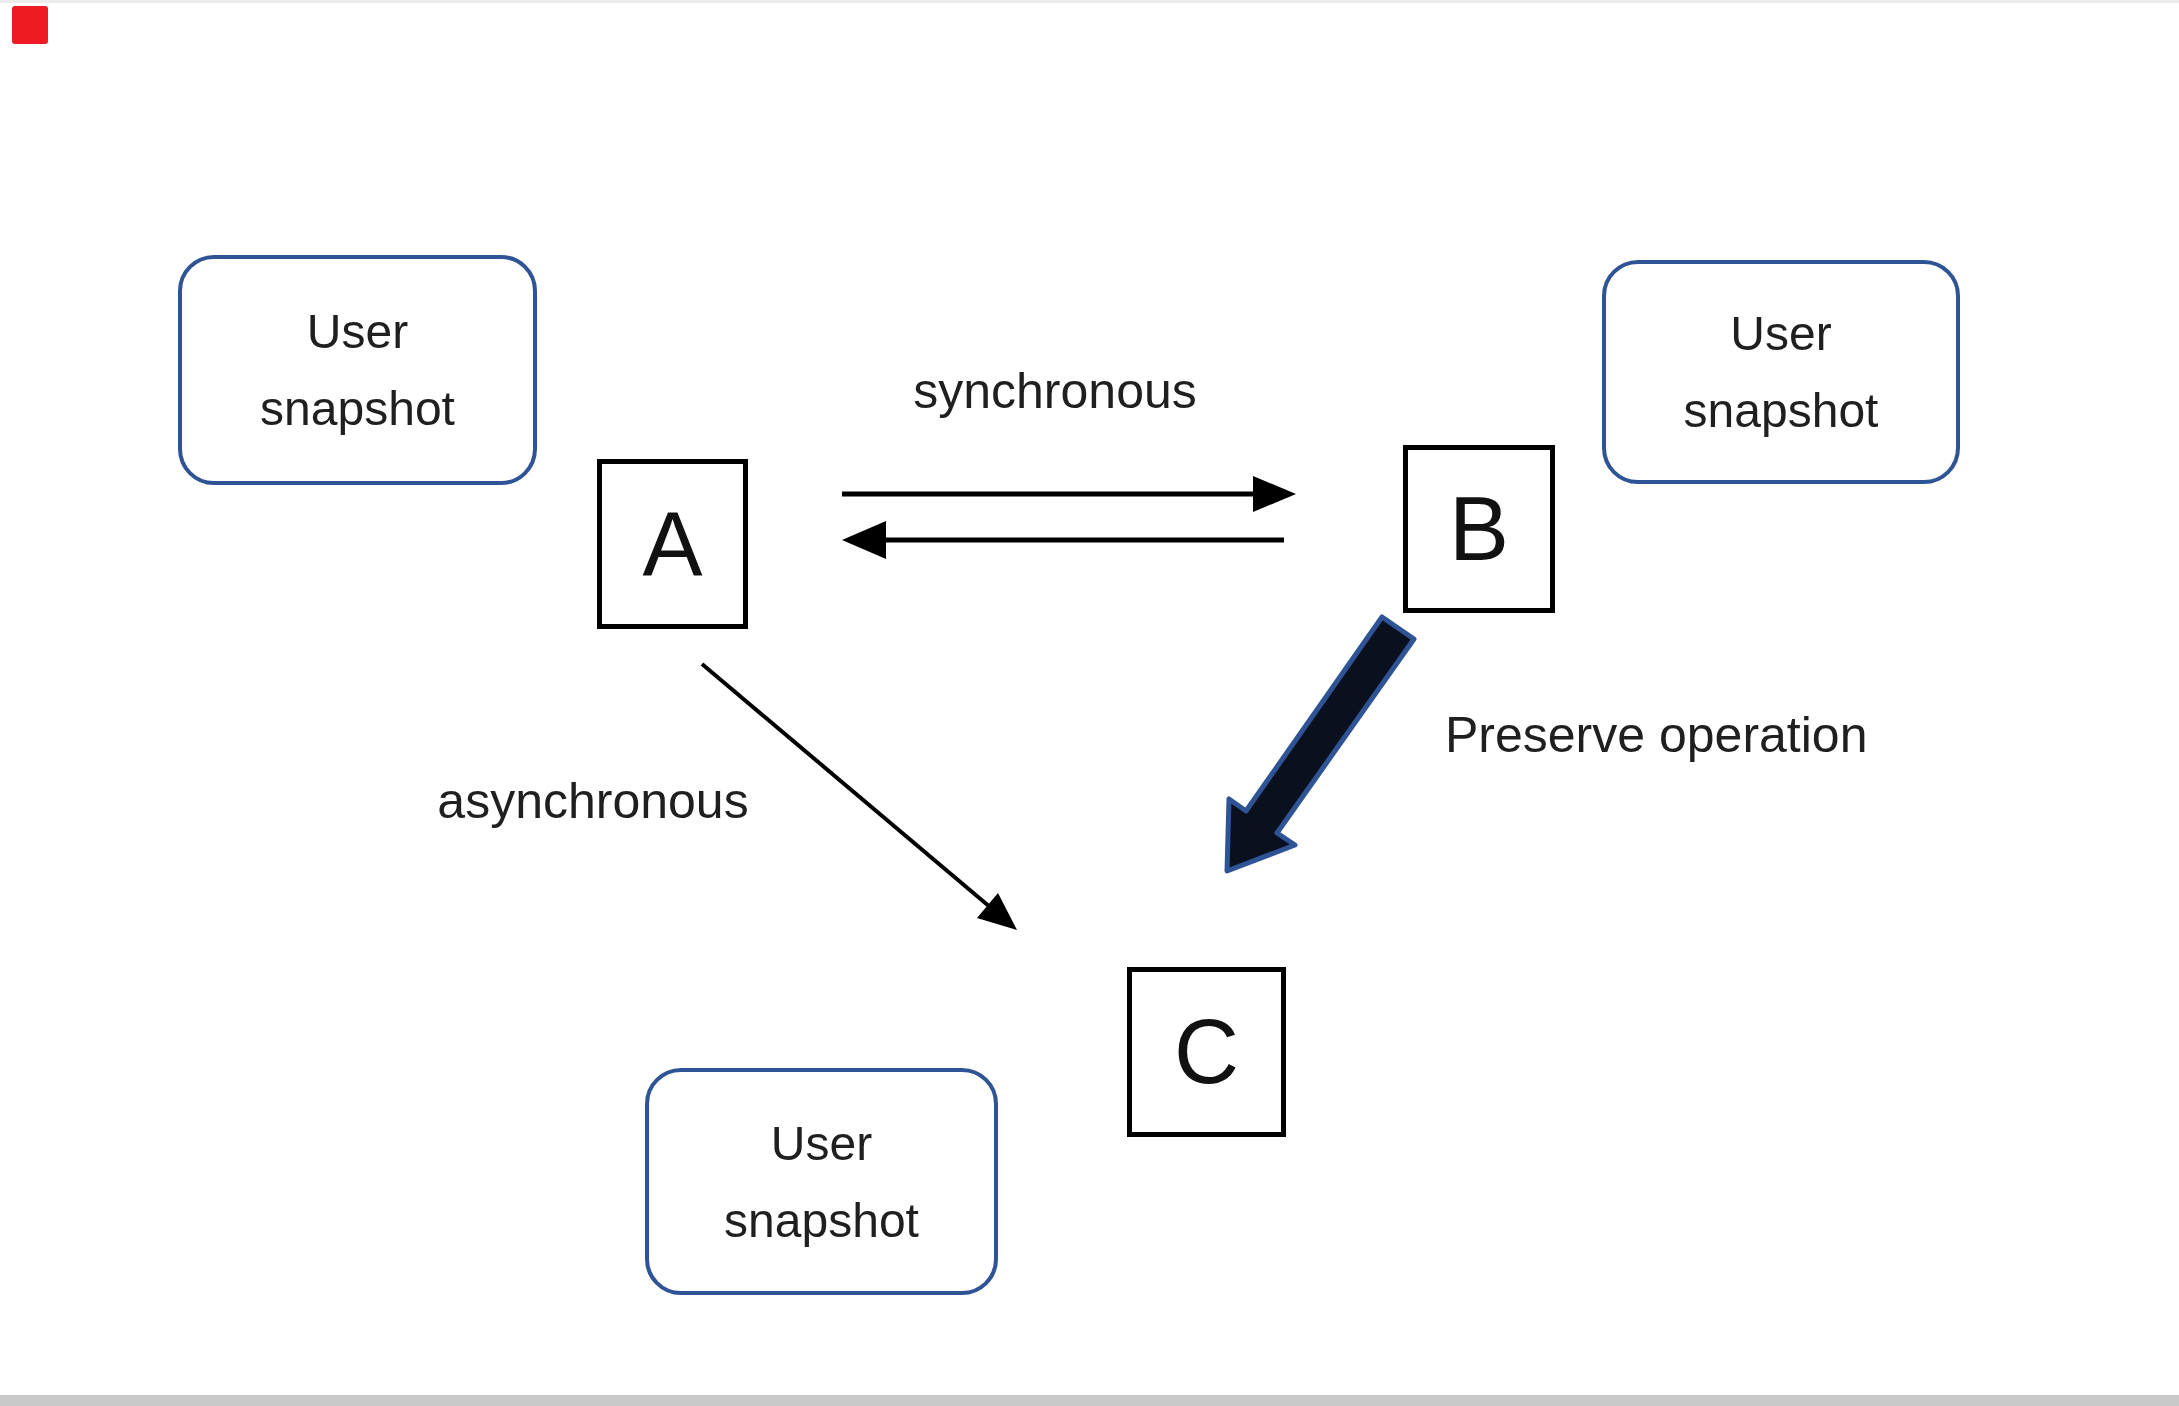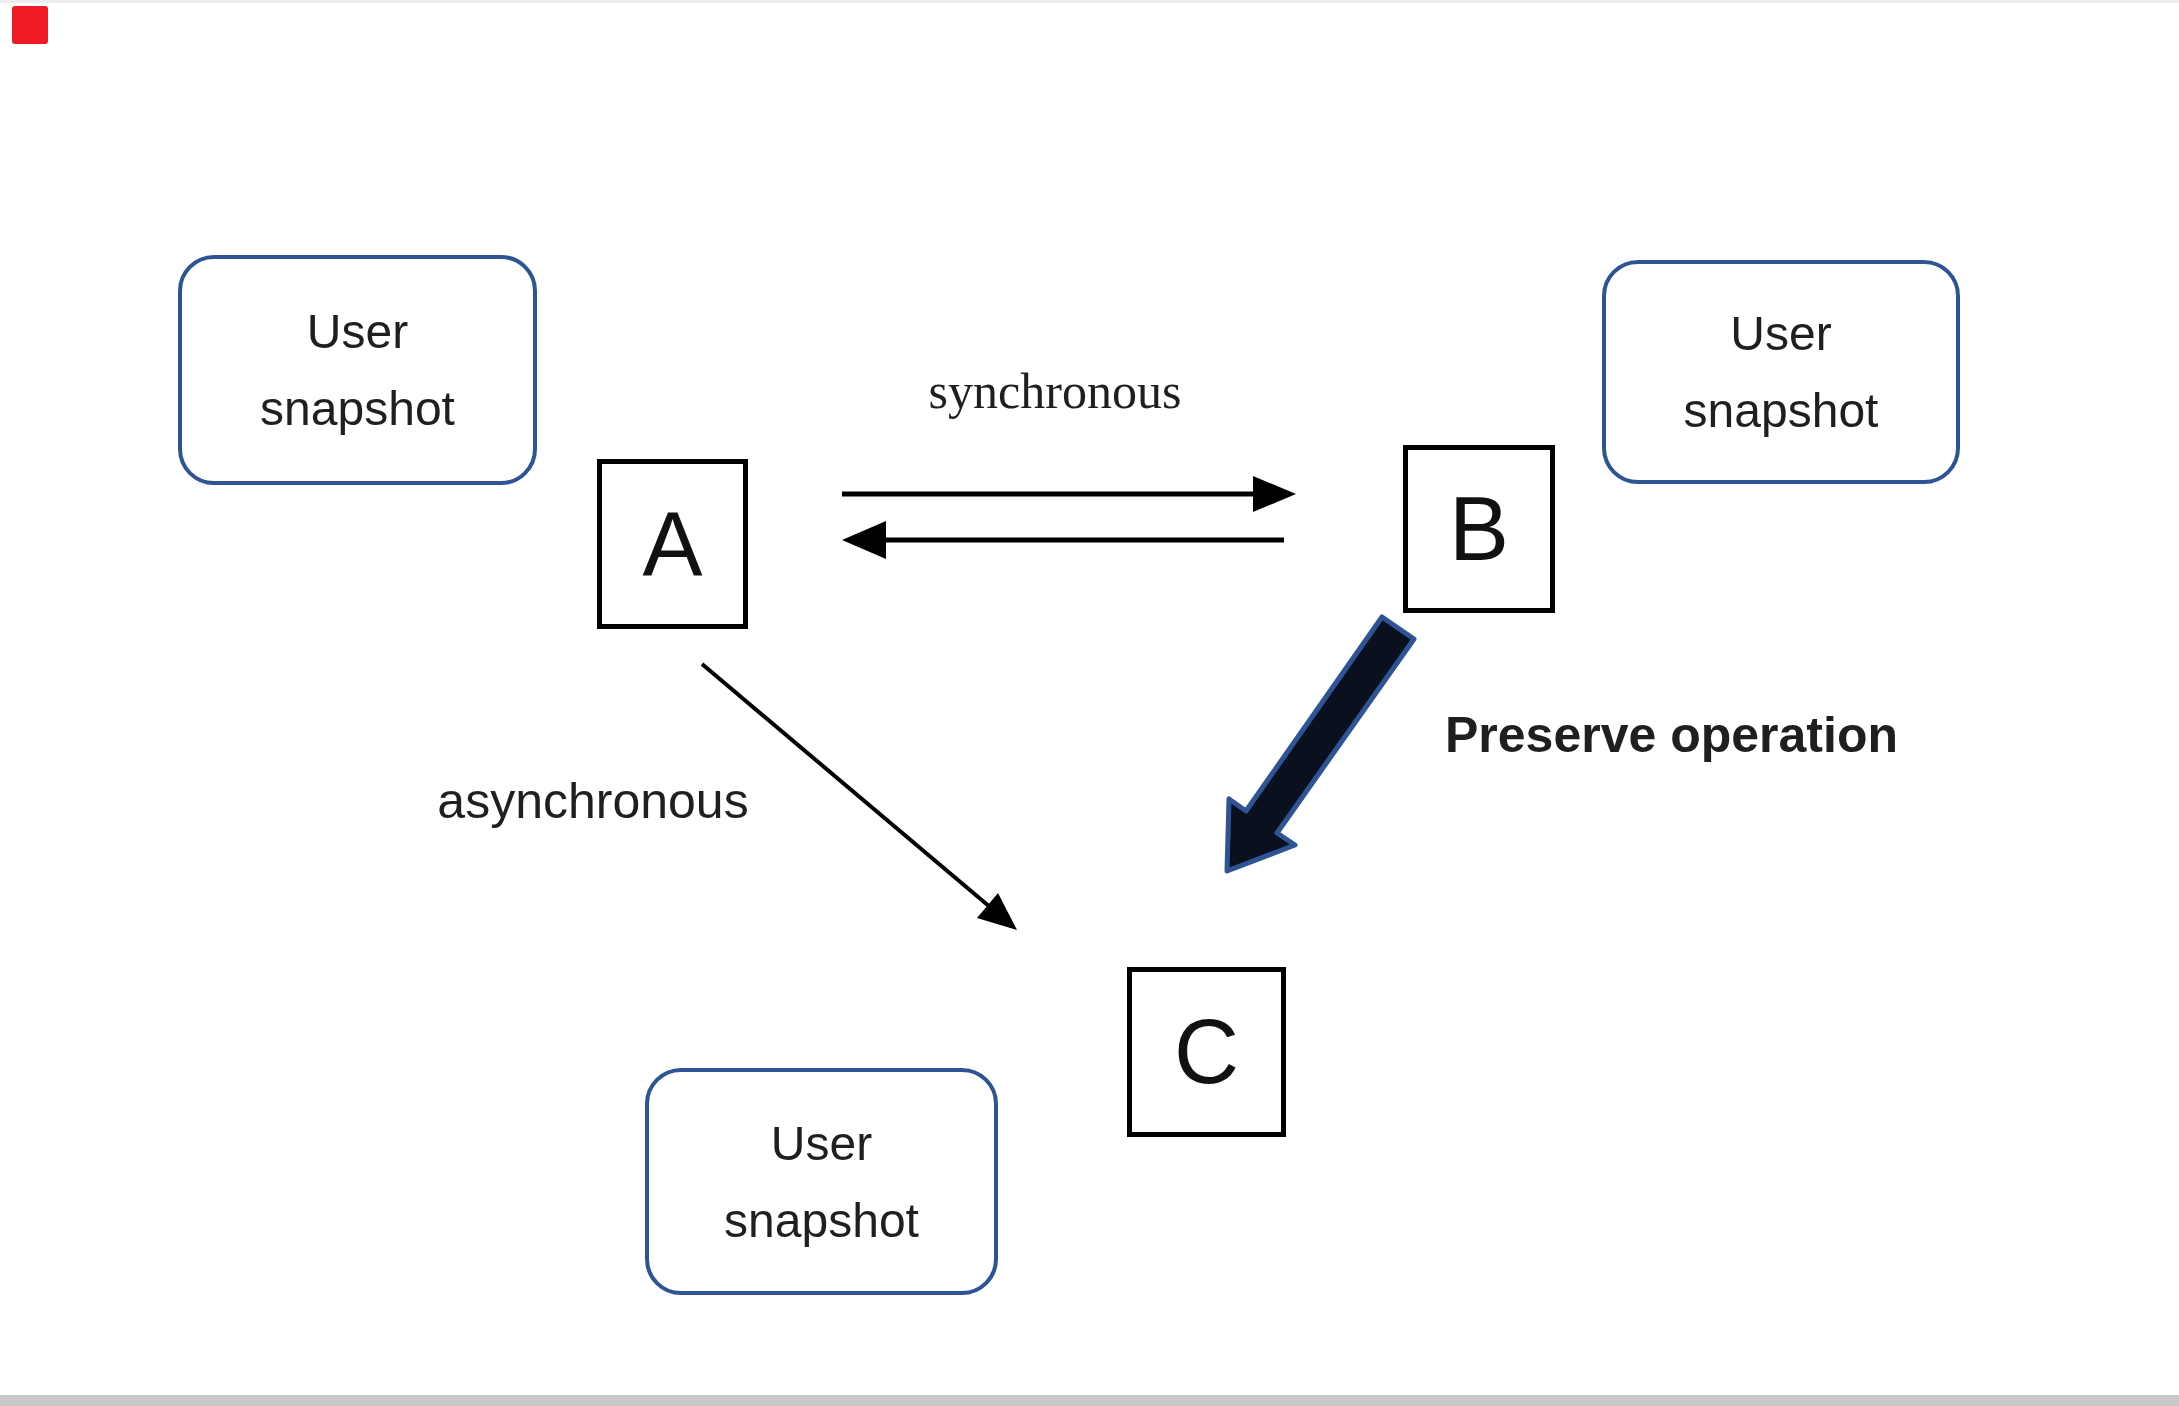--- a/index.html
+++ b/index.html
@@ -55,24 +55,24 @@
   }
   .node-a { left: 597px;  top: 459px; width: 151px; height: 170px; }
   .node-b { left: 1403px; top: 445px; width: 152px; height: 168px; }
   .node-c { left: 1127px; top: 967px; width: 159px; height: 170px; }
   .edge-label {
     position: absolute;
     font-size: 50px;
     color: #1f1f1f;
     white-space: nowrap;
   }
-  .label-synchronous { left: 840px;  top: 362px; width: 430px; text-align: center; font-family: Liberation Serif, serif; }
+  .label-synchronous { left: 840px;  top: 362px; width: 430px; text-align: center; }
   .label-failover    { left: 837px;  top: 598px; width: 320px; text-align: center; }
   .label-asynchronous{ left: 388px;  top: 772px; width: 410px; text-align: center; }
-  .label-preserve    { left: 1445px; top: 706px; text-align: left; font-weight: bold; }
+  .label-preserve    { left: 1445px; top: 706px; text-align: left; }
   svg.arrow-layer {
     position: absolute; left: 0; top: 0; width: 2179px; height: 1406px;
   }
 </style>
 </head>
 <body>
 
 <div id="canvas">
 
   <div class="hairline-top"></div>

